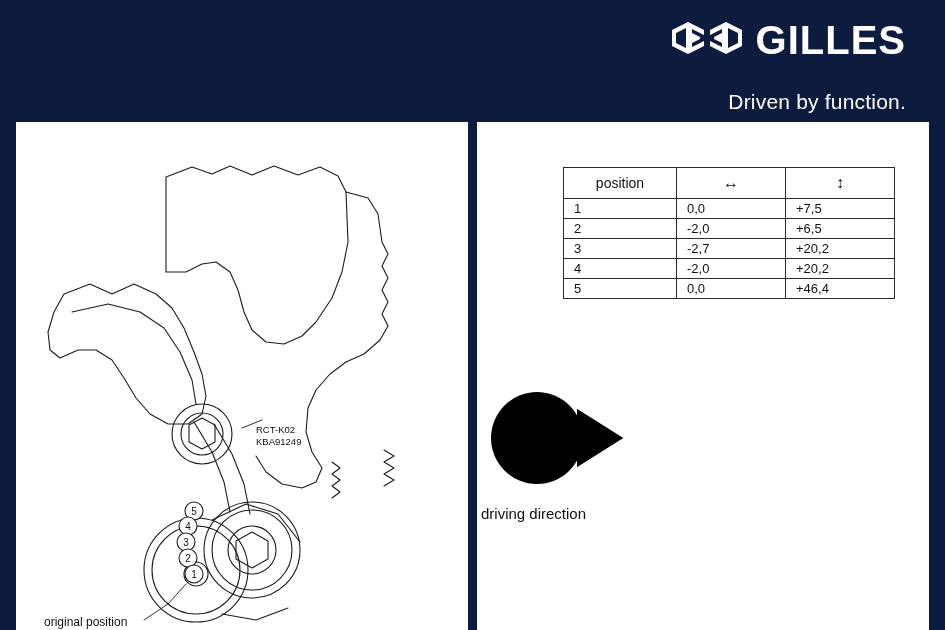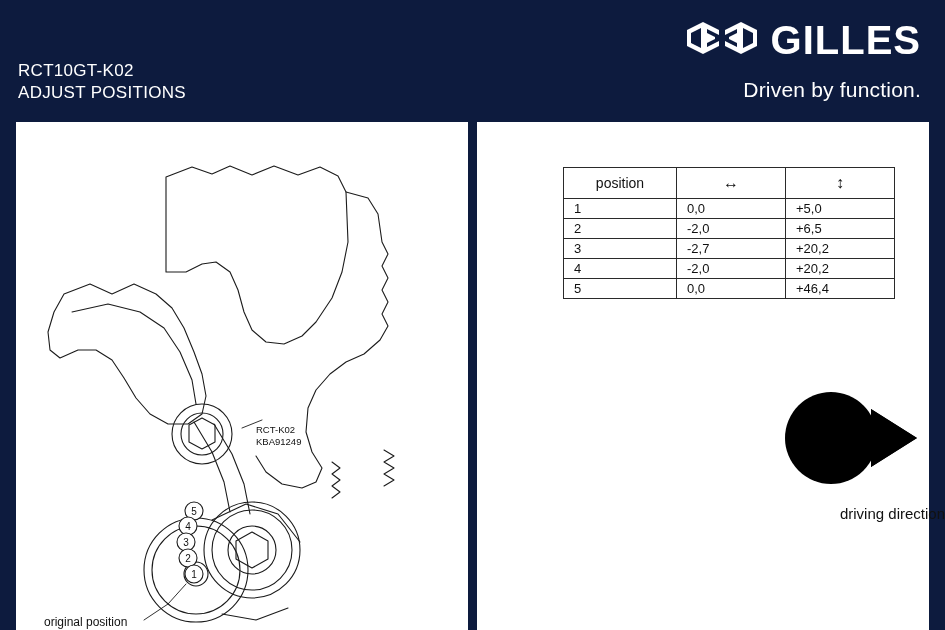--- a/index.html
+++ b/index.html
@@ -32,39 +32,39 @@
     line-height: 1.28;
     letter-spacing: 0.3px;
   }
   #title-block .line {
     font-size: 17px;
     font-weight: 400;
     white-space: nowrap;
   }
   #brand-block {
     position: absolute;
-    right: 24px;
+    right: 39px;
     top: 18px;
     text-align: right;
     color: #ffffff;
   }
   #brand-row {
     display: flex;
     align-items: center;
     justify-content: flex-end;
     gap: 12px;
   }
   #brand-name {
     font-size: 40px;
     font-weight: bold;
     letter-spacing: 1px;
     line-height: 1;
   }
   #brand-tagline {
-    margin-top: 16px;
+    margin-top: 28px;
     font-size: 21px;
     font-weight: 400;
     letter-spacing: 0.2px;
   }
   
   .panel {
     position: absolute;
     background: #ffffff;
     top: 122px;
     height: 508px;
@@ -105,24 +105,24 @@
   th.col-pos, td.col-pos { width: 92px; }
   th.col-h, td.col-h { width: 88px; }
   th.col-v, td.col-v { width: 88px; }
   .arrow-glyph {
     font-size: 16px;
     line-height: 1;
   }
   
   #driving {
     position: absolute;
-    left: 16px;
+    left: 4px;
     top: 265px;
     width: 452px;
-    text-align: right;
+    text-align: left;
   }
   #driving-label {
     margin-top: 12px;
     font-size: 15px;
     color: #111;
   }
   
   #drawing {
     position: absolute;
     left: 0; top: 0;
@@ -147,24 +147,20 @@
     font-size: 12px;
   }
 </style>
 </head>
 <body>
 
 <div id="page">
 
   <div id="header">
 
-    <div id="title-block">
-      <div class="line">RCT10GT-K02</div>
-      <div class="line">ADJUST POSITIONS</div>
-    </div>
 
     <div id="brand-block">
       <div id="brand-row">
         <span>
           <svg width="74" height="40" viewBox="0 0 74 40" aria-hidden="true">
             <g fill="#ffffff">
               <path d="M18 4 L34 12 L34 17 L22 11 L22 15 L30 19 L30 21 L22 25 L22 29 L34 23 L34 28 L18 36 L2 28 L2 12 Z M6 15 L6 25 L16 30 L16 10 Z"></path>
               <path d="M56 4 L40 12 L40 17 L52 11 L52 15 L44 19 L44 21 L52 25 L52 29 L40 23 L40 28 L56 36 L72 28 L72 12 Z M68 15 L68 25 L58 30 L58 10 Z"></path>
             </g>
           </svg>
@@ -271,21 +267,21 @@
             </th>
             <th class="col-v">
               <span class="arrow-glyph">↕</span>
             </th>
           </tr>
         </thead>
         <tbody>
           <tr>
             <td class="col-pos">1</td>
             <td class="col-h">0,0</td>
-            <td class="col-v">+5,0</td>
+            <td class="col-v">+7,5</td>
           </tr>
           <tr>
             <td class="col-pos">2</td>
             <td class="col-h">-2,0</td>
             <td class="col-v">+6,5</td>
           </tr>
           <tr>
             <td class="col-pos">3</td>
             <td class="col-h">-2,7</td>
             <td class="col-v">+20,2</td>

